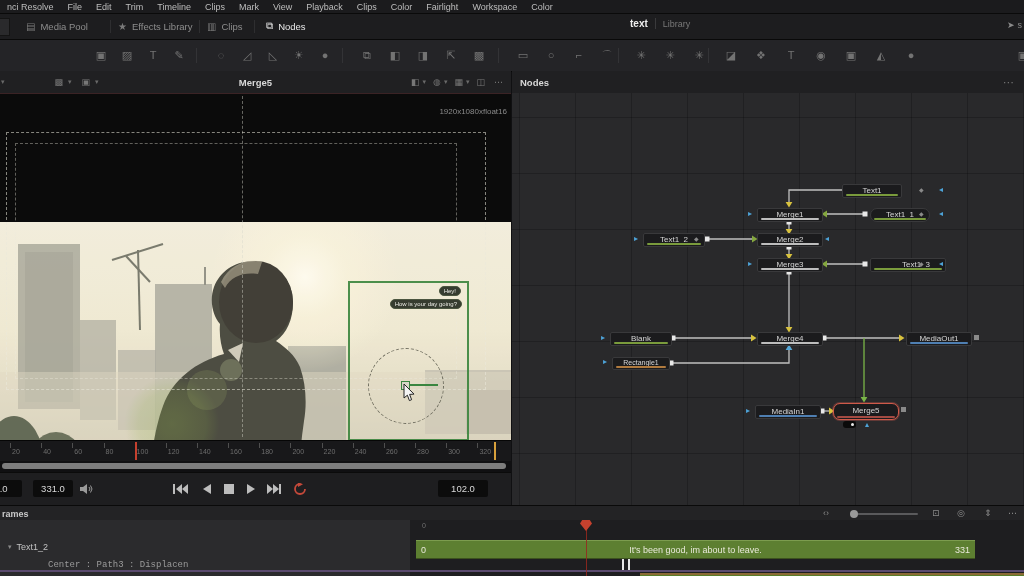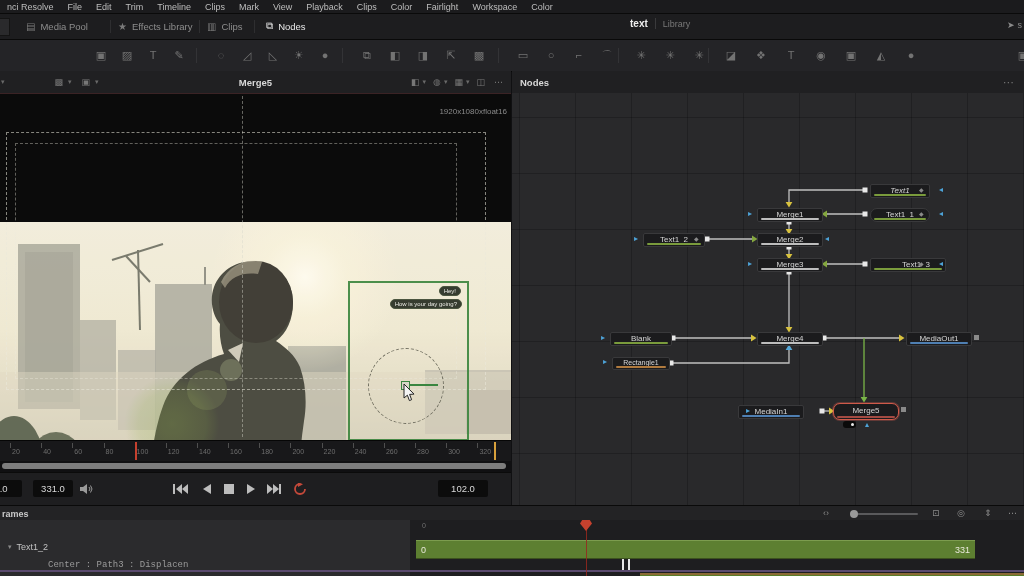--- a/index.html
+++ b/index.html
@@ -408,21 +408,21 @@
       <polyline points="824,338 899,338" fill="none" stroke="#c0c0c0" stroke-width="1.3"></polyline>
       <rect x="821.5" y="335.5" width="5" height="5" fill="#e8e8e8"></rect>
       <polygon points="904.5,338 899,341.4 899,334.6" fill="#d8c23e"></polygon>
       <polyline points="864,338 864,397" fill="none" stroke="#7ab648" stroke-width="1.3"></polyline>
       <polygon points="864,402.5 860.6,397 867.4,397" fill="#7ab648"></polygon>
       <polyline points="822,411 829,411" fill="none" stroke="#c0c0c0" stroke-width="1.3"></polyline>
       <rect x="819.5" y="408.5" width="5" height="5" fill="#e8e8e8"></rect>
       <polygon points="834.5,411 829,414.4 829,407.6" fill="#d8c23e"></polygon>
     </svg>
   <div id="nodes-layer">
-      <div class="node" style="left: 870px; top: 184px; width: 58px; height: 12px; position: absolute; font-style: italic;">
+      <div class="node" style="left: 842px; top: 184px; width: 58px; height: 12px; position: absolute;">
         <span class="lbl" style="font-size: 8px;">Text1</span>
         <div class="ul" style="background: rgb(122, 155, 60);"></div>
       </div>
       <span class="adorn" style="left: 919px; top: 185.5px;"><span style="color:#8a8a8a;font-size:6px;">◆</span></span>
       <span class="adorn" style="left: 939px; top: 185.5px;"><span style="color:#4da3d8;">◂</span></span>
       <div class="node" style="left: 757px; top: 208px; width: 64px; height: 12px; position: absolute;">
         <span class="lbl" style="font-size: 8px;">Merge1</span>
         <div class="ul" style="background: rgb(189, 189, 189);"></div>
       </div>
       <span class="adorn" style="left: 748px; top: 209.5px;"><span style="color:#4da3d8;">▸</span></span>
@@ -466,21 +466,21 @@
       <div class="node" style="left: 906px; top: 332px; width: 64px; height: 12px; position: absolute;">
         <span class="lbl" style="font-size: 8px;">MediaOut1</span>
         <div class="ul" style="background: rgb(79, 127, 178);"></div>
       </div>
       <span class="adorn" style="left: 974px; top: 333.5px;"><span style="display:inline-block;width:5px;height:5px;background:#8a8a8a;"></span></span>
       <div class="node" style="left: 612px; top: 357px; width: 56px; height: 11px; position: absolute;">
         <span class="lbl" style="font-size: 7px;">Rectangle1</span>
         <div class="ul" style="background: rgb(176, 122, 62);"></div>
       </div>
       <span class="adorn" style="left: 603px; top: 358px;"><span style="color:#4da3d8;">▸</span></span>
-      <div class="node" style="left: 738px; top: 405px; width: 64px; height: 12px; position: absolute;">
+      <div class="node" style="left: 755px; top: 405px; width: 64px; height: 12px; position: absolute;">
         <span class="lbl" style="font-size: 8px;">MediaIn1</span>
         <div class="ul" style="background: rgb(79, 127, 178);"></div>
       </div>
       <span class="adorn" style="left: 746px; top: 406.5px;"><span style="color:#4da3d8;">▸</span></span>
       <div class="node selected" style="left: 833px; top: 403px; width: 64px; height: 15px; position: absolute;">
         <span class="lbl" style="font-size: 8px;">Merge5</span>
         <div class="ul" style="background: rgb(163, 74, 66);"></div>
       </div>
       <span class="adorn" style="left: 901px; top: 406px;"><span style="display:inline-block;width:5px;height:5px;background:#8a8a8a;"></span></span>
       <span class="adorn" style="left: 843px; top: 421px;"><span style="display:inline-block;width:13px;height:7px;background:#0a0a0a;border-radius:3px;position:relative;"><span style="position:absolute;right:2px;top:2px;width:3px;height:3px;border-radius:50%;background:#e8e8e8;"></span></span></span>
@@ -510,20 +510,21 @@
       <span>Center : Path3 : Displacen</span>
     </div>
   </div>
 
   <div id="kf-right" class="abs">
     <span class="abs" style="left:12px;top:2px;font-size:7px;color:#707070;">0</span>
   </div>
 
   <div id="kf-bar" style="left:416px;top:540px;width:559px;height:17px;">
     <span style="margin-left:5px;">0</span>
+    <span style="position:absolute;left:0;right:0;text-align:center;">It's been good, im about to leave.</span>
     <span style="position:absolute;right:5px;">331</span>
   </div>
 
   <div class="kfline" style="left:622px;top:559px;width:2px;height:11px;background:#e8e8e8;"></div>
   <div class="kfline" style="left:628px;top:559px;width:2px;height:11px;background:#e8e8e8;"></div>
   <div class="kfline" style="left:0;top:570px;width:1024px;height:2px;background:#5a4a6e;"></div>
   <div class="kfline" style="left:640px;top:573px;width:384px;height:2px;background:#8a6a35;"></div>
   <div class="kfline" style="left:640px;top:575px;width:384px;height:1px;background:#5a7d2a;"></div>
 
   <div class="abs" style="left:586px;top:528px;width:1px;height:48px;background:rgba(150,40,30,.85);"></div>

